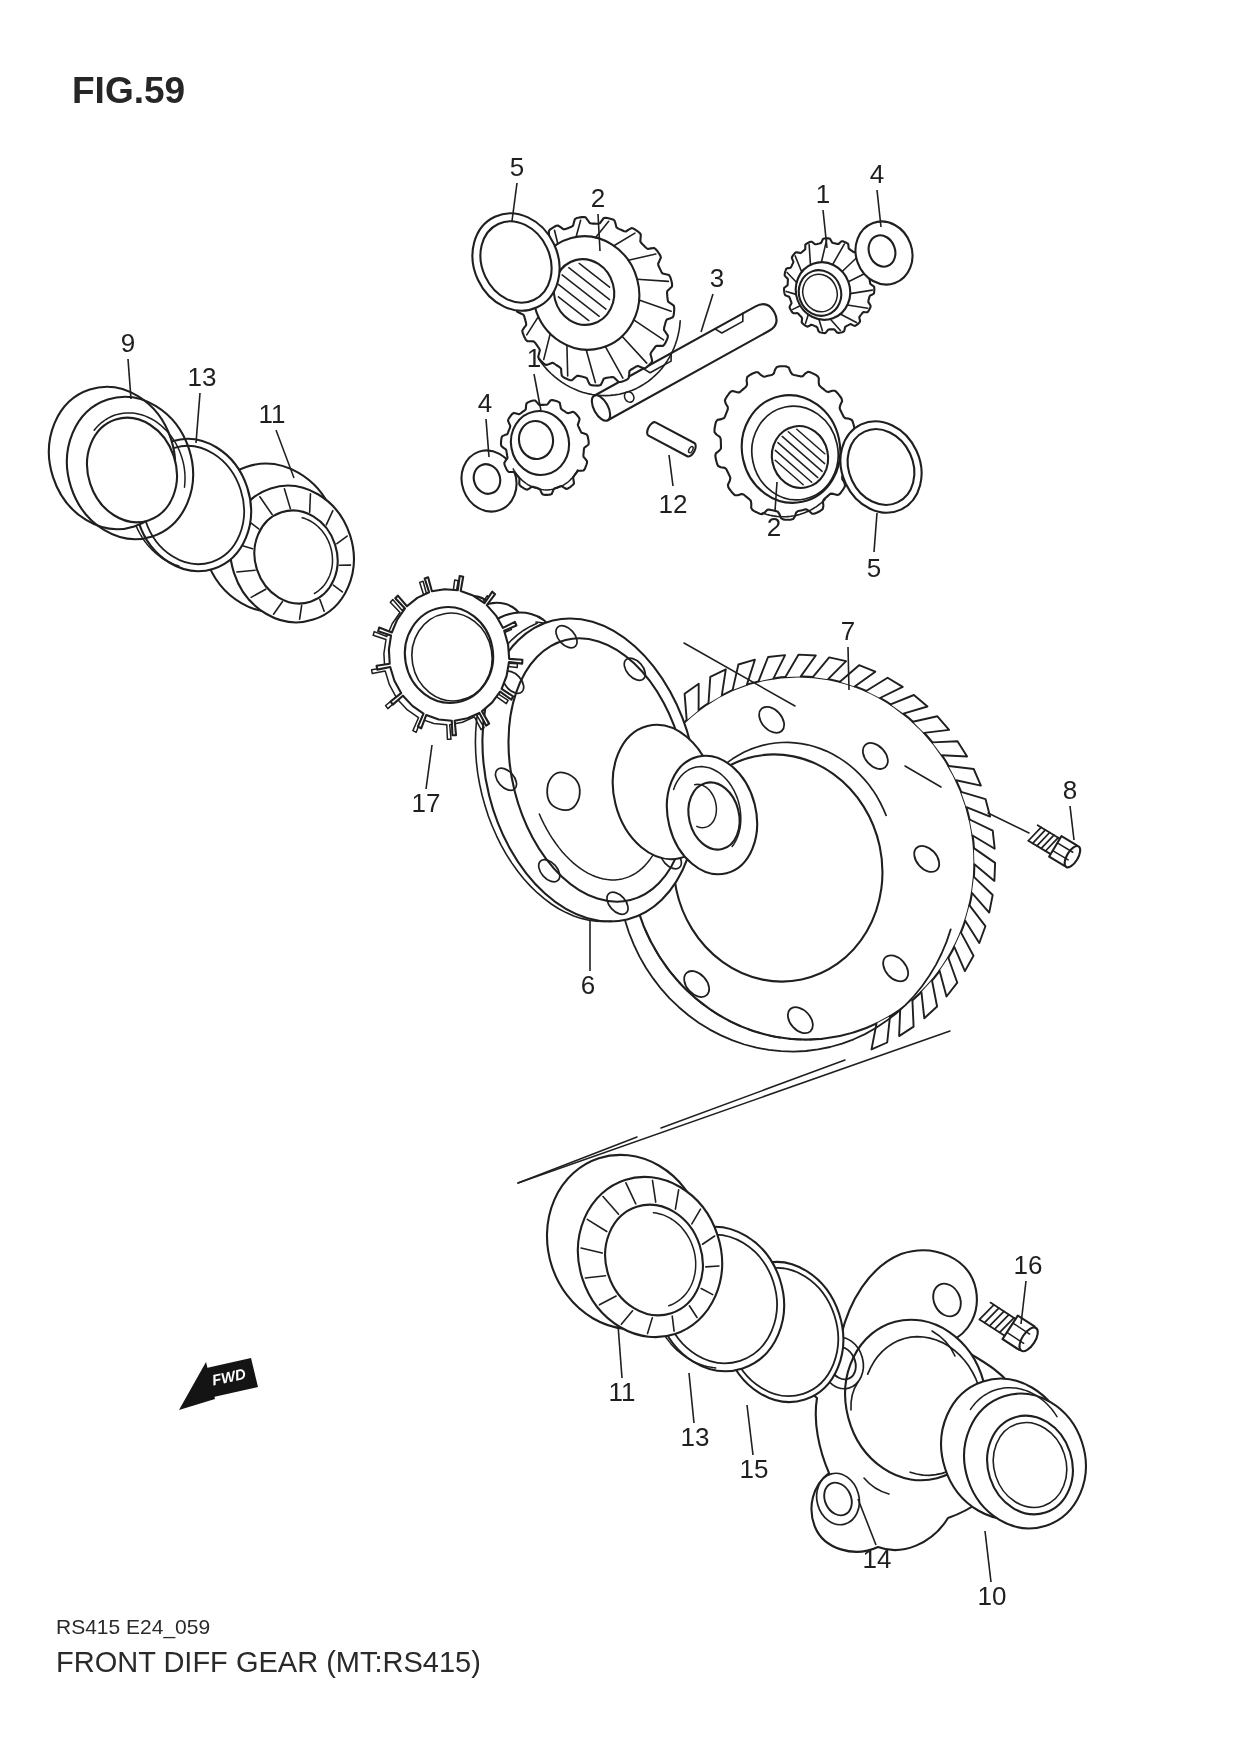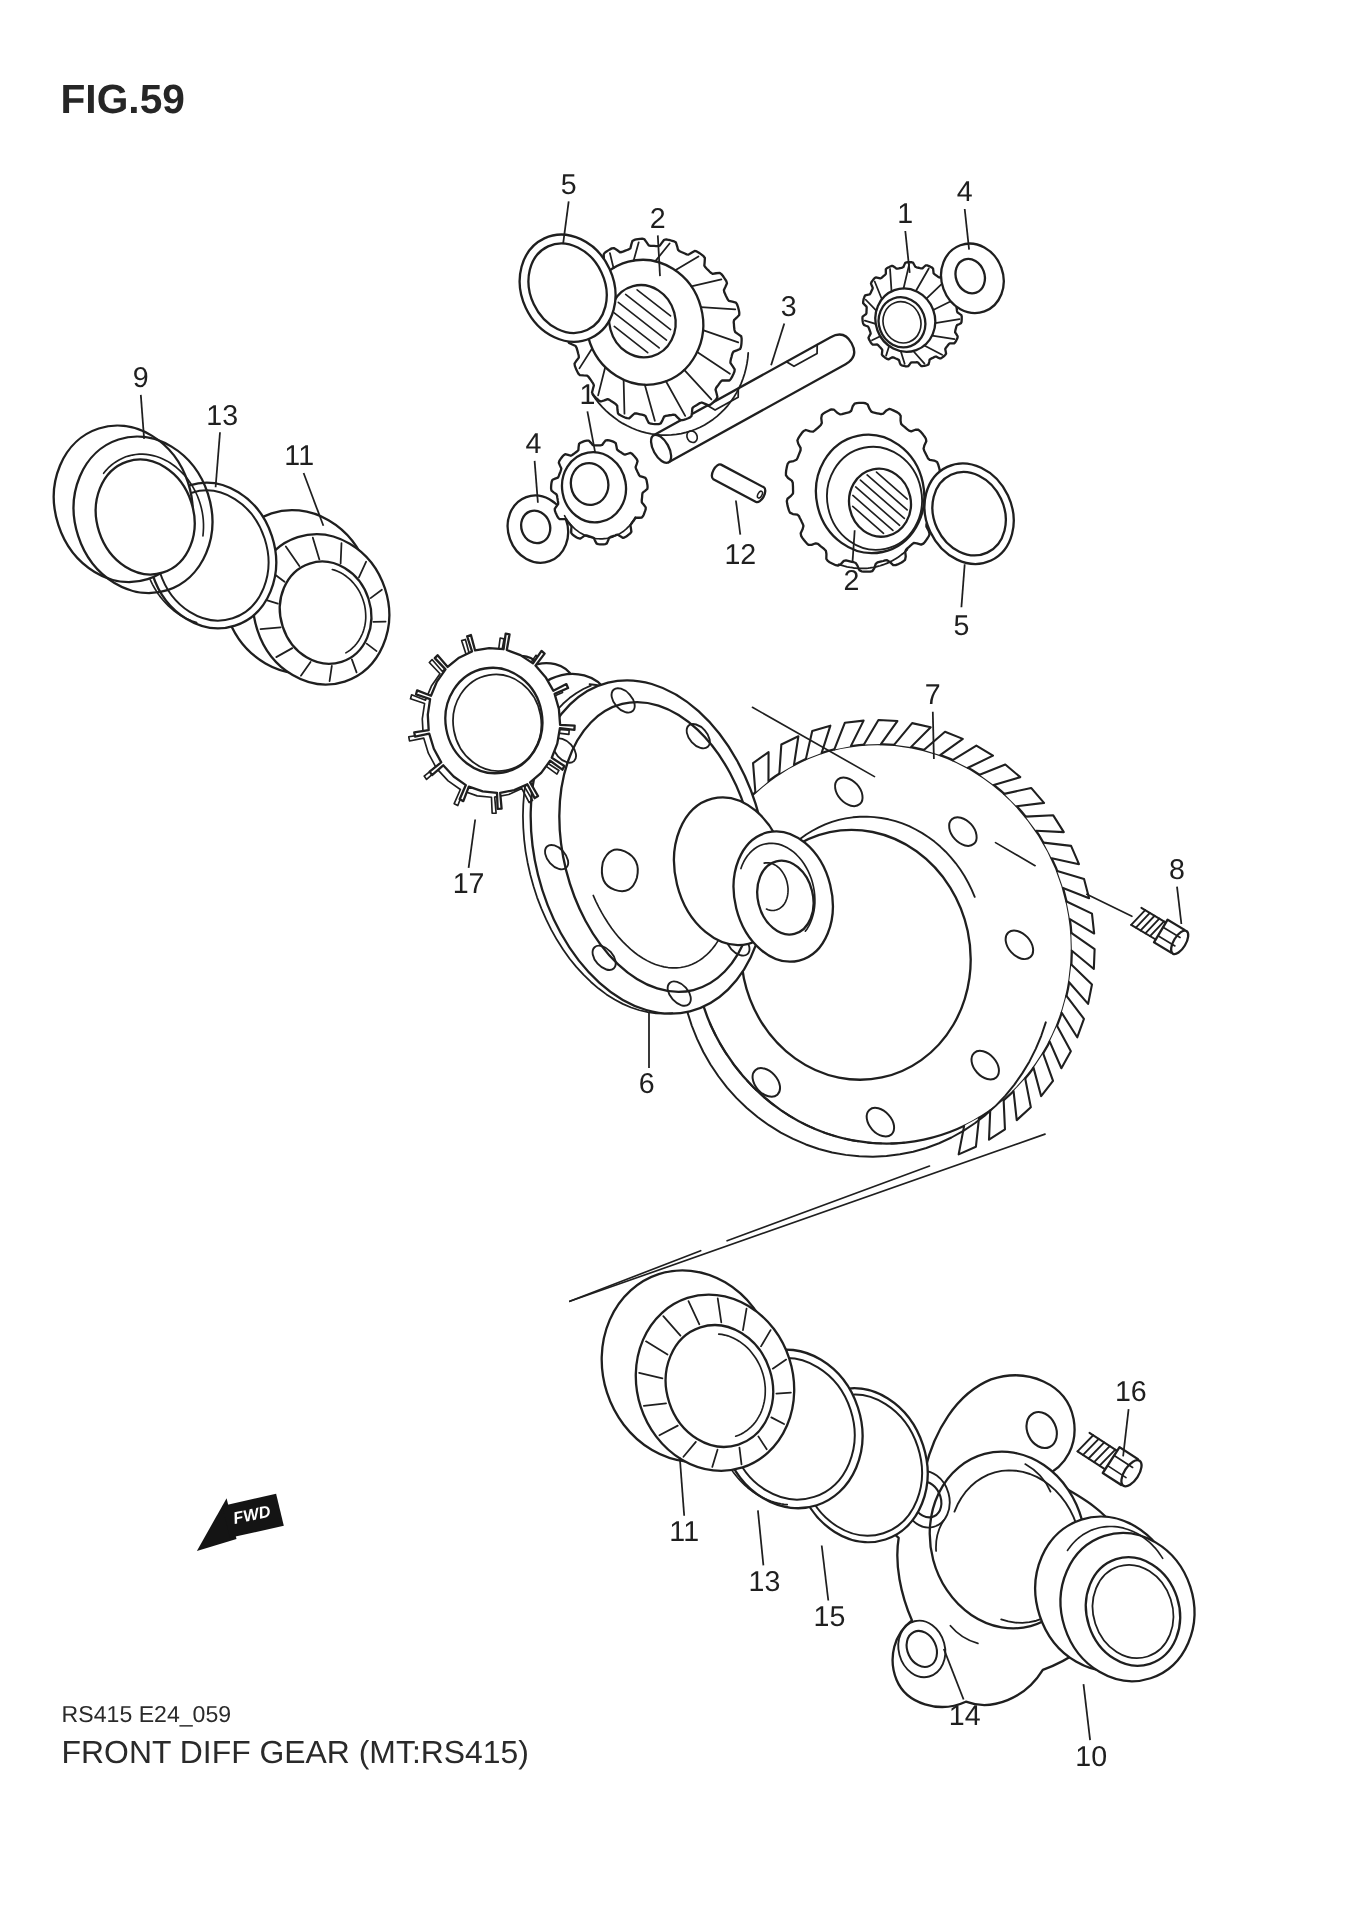--- a/index.html
+++ b/index.html
@@ -1,19 +1,19 @@
 <!DOCTYPE html>
 <html><head>
 <meta charset="utf-8">
 <style>
   html,body{margin:0;padding:0;background:#ffffff;}
   .page{position:relative;width:1240px;height:1754px;background:#ffffff;overflow:hidden;
         font-family:"Liberation Sans",sans-serif;color:#1f1f1f;}
-  .fig-title{position:absolute;left:55px;top:70px;font-size:37px;font-weight:600;color:#262626;}
-  .footer{position:absolute;left:56px;top:1547px;color:#2a2a2a;}
+  .fig-title{position:absolute;left:72px;top:70px;font-size:37px;font-weight:600;color:#262626;}
+  .footer{position:absolute;left:56px;top:1615px;color:#2a2a2a;}
   .footer .code{font-size:21px;font-weight:500;margin-bottom:7px;}
   .footer .name{font-size:29px;font-weight:500;}
   svg.scene{position:absolute;left:0;top:0;width:1240px;height:1754px;}
   .callout{font-size:26px;font-weight:500;fill:#1f1f1f;text-anchor:middle;
            font-family:"Liberation Sans",sans-serif;}
   .leader{stroke:#1f1f1f;stroke-width:1.6;fill:none;}
   .fwd-text{font-size:15px;font-weight:700;font-style:italic;fill:#ffffff;text-anchor:middle;
             font-family:"Liberation Sans",sans-serif;}
 </style>
 </head>

